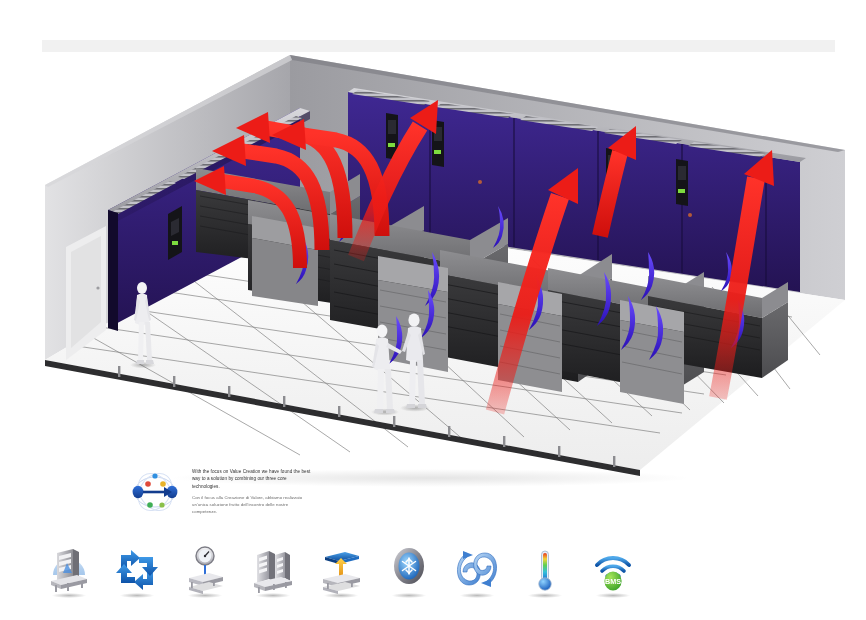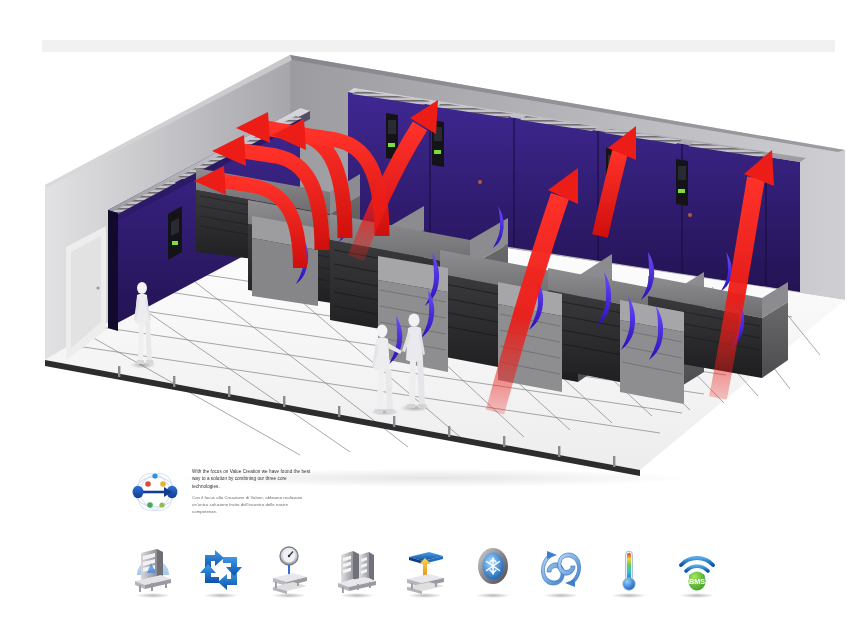--- a/index.html
+++ b/index.html
@@ -21,21 +21,21 @@
            display:flex;gap:10px;align-items:flex-start;}
   .capicon{width:54px;height:54px;flex:0 0 54px;position:relative;}
   .captext{padding-top:4px;}
   .cap-en{font-size:4.6px;line-height:1.62;color:#303030;margin:0 0 5px 0;
           max-width:122px;letter-spacing:.05px;}
   .cap-it{font-size:4.3px;line-height:1.62;color:#6a6a6a;margin:0;
           max-width:122px;letter-spacing:.05px;}
 
   
   .iconrow{position:absolute;left:131px;top:541px;width:420px;height:58px;
-           display:flex;align-items:flex-end;gap:24px;}
+           display:flex;align-items:flex-end;gap:24px;justify-content:center;}
   .iconcell{width:44px;height:54px;position:relative;flex:0 0 44px;}
   .iconcell svg{display:block;}
   .shadow{position:absolute;left:50%;bottom:1px;transform:translateX(-50%);
           width:34px;height:5px;border-radius:50%;
           background:radial-gradient(ellipse at center,rgba(90,90,90,.42) 0%,rgba(90,90,90,0) 72%);}
 </style>
 </head>
 <body>
 
 <div id="stage">

